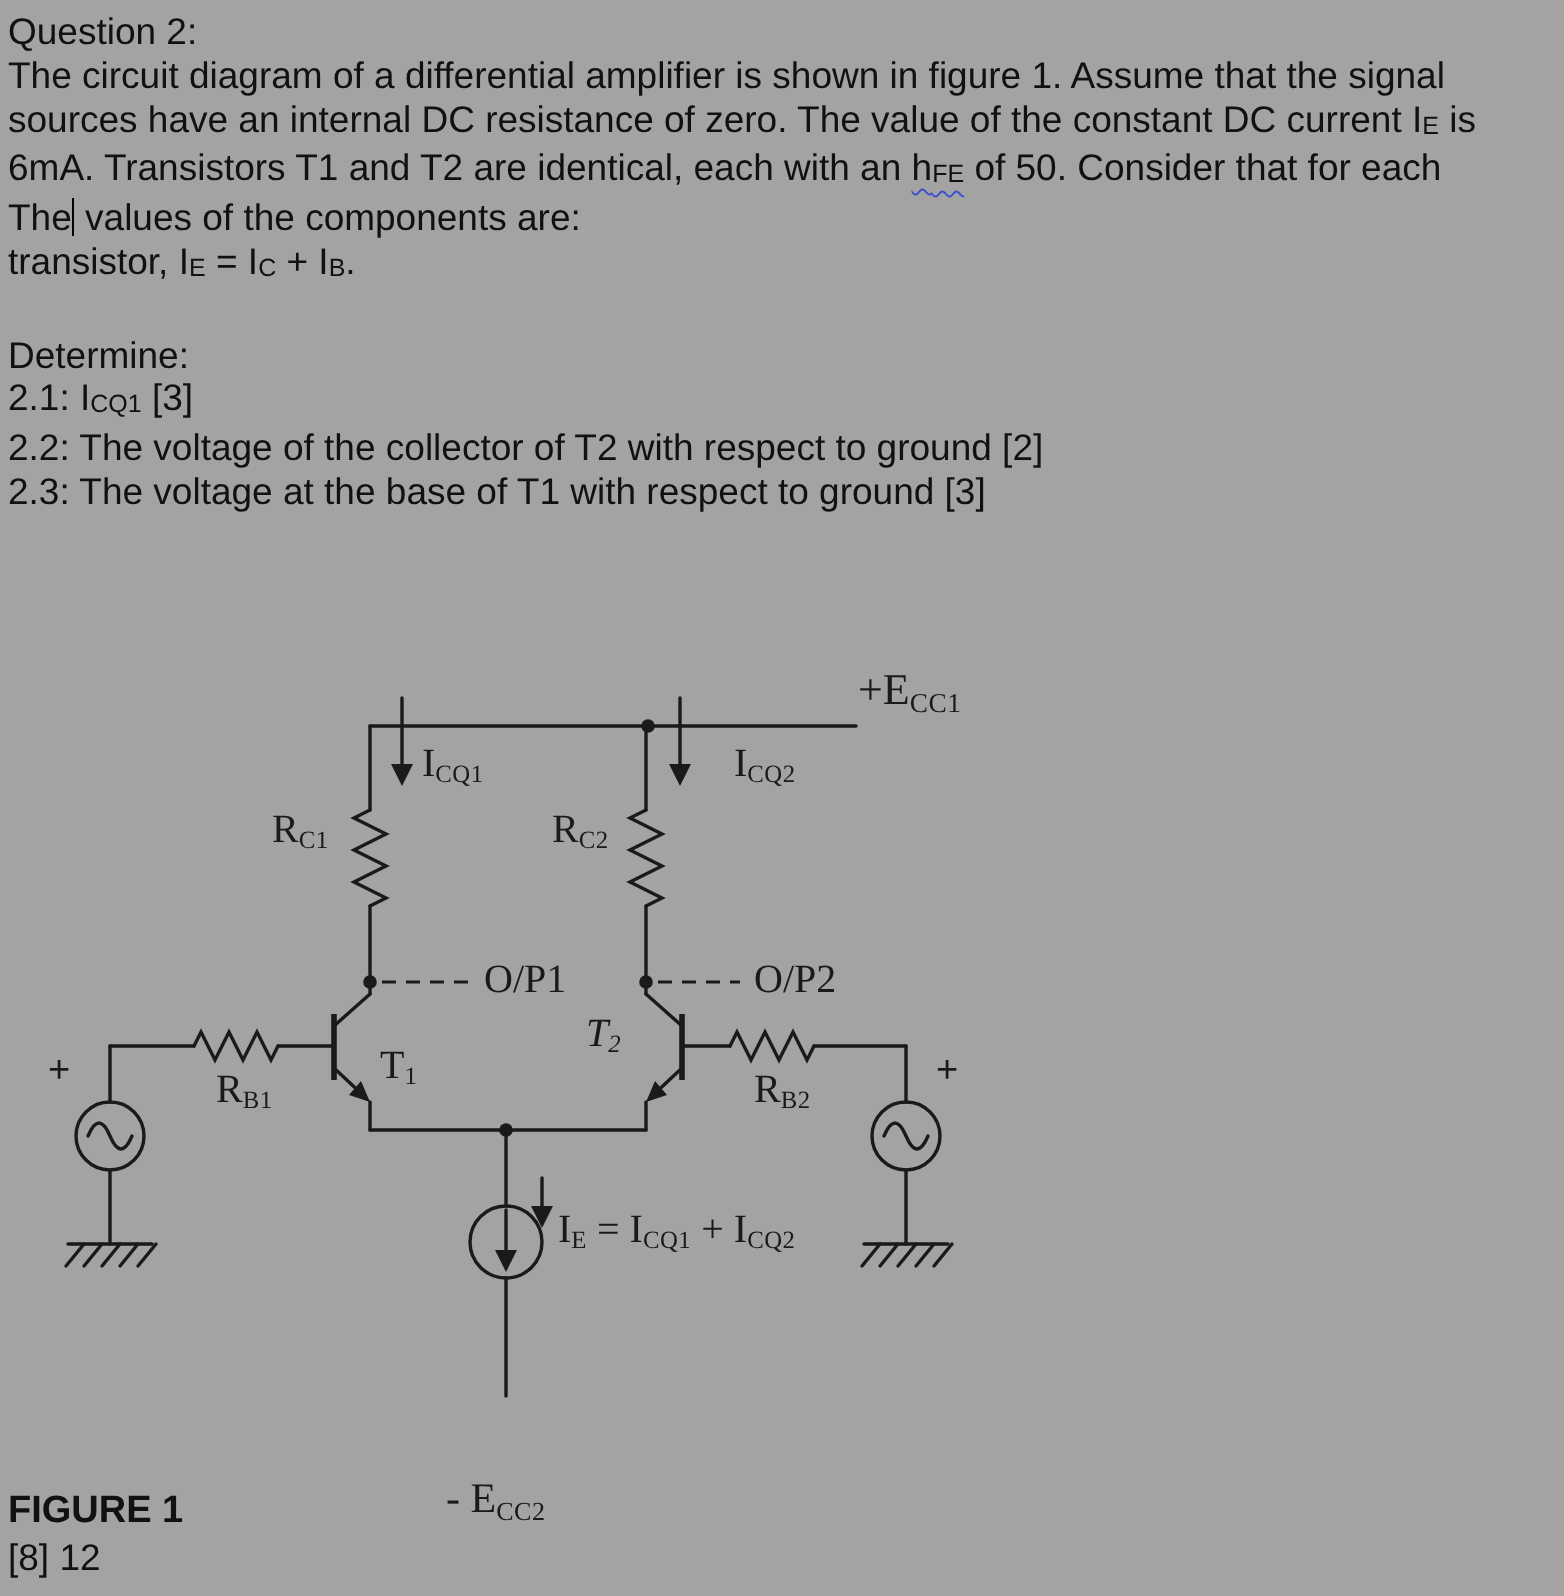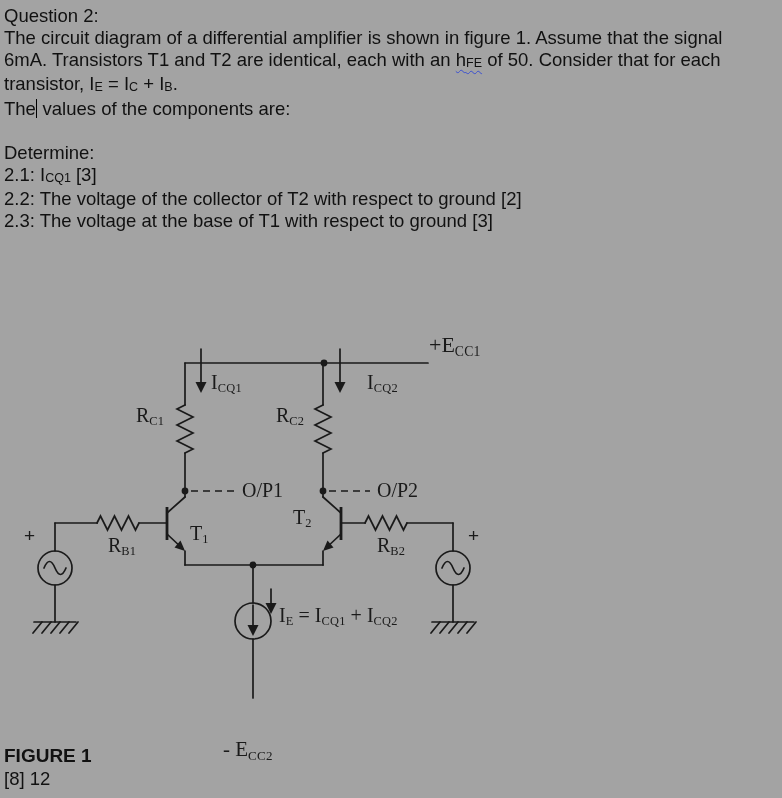--- a/index.html
+++ b/index.html
@@ -33,23 +33,24 @@
   #circuit .dash{stroke:#1a1a1a;stroke-width:1.6;fill:none;stroke-dasharray:7 5;}
 </style>
 </head>
 <body>
 
 <div id="page">
 
   <div id="doc">
       <div class="doc-line"><span>Question 2:</span></div>
       <div class="doc-line"><span>The circuit diagram of a differential amplifier is shown in figure 1. Assume that the signal</span></div>
+      <div class="doc-line"><span>sources have an internal DC resistance of zero. The value of the constant DC current I</span><span class="sub">E</span><span> is</span></div>
       <div class="doc-line"><span>6mA. Transistors T1 and T2 are identical, each with an </span><span class="wavy">h</span><span class="sub wavy">FE</span><span> of 50. Consider that for each</span></div>
+      <div class="doc-line"><span>The</span><span class="caret"></span><span> values of the components are:</span></div>
       <div class="doc-line"><span>transistor, I</span><span class="sub">E</span><span> = I</span><span class="sub">C</span><span> + I</span><span class="sub">B</span><span>.</span></div>
-      <div class="doc-line"><span>The</span><span class="caret"></span><span> values of the components are:</span></div>
       <div class="doc-line">&nbsp;</div>
       <div class="doc-line"><span>Determine:</span></div>
       <div class="doc-line"><span>2.1: I</span><span class="sub">CQ1</span><span> [3]</span></div>
       <div class="doc-line"><span>2.2: The voltage of the collector of T2 with respect to ground [2]</span></div>
       <div class="doc-line"><span>2.3: The voltage at the base of T1 with respect to ground [3]</span></div>
     </div>
 
   <svg id="circuit" width="782" height="798" viewBox="0 0 782 798">
 
     <g>
@@ -164,21 +165,21 @@
   </svg>
 
   <div class="fig-label" id="lbl-ecc1" style="left:429px;top:332px;"><span>+E</span><span class="sub">CC1</span></div>
   <div class="fig-label" style="left:211px;top:371px;"><span>I</span><span class="sub">CQ1</span></div>
   <div class="fig-label" style="left:351px;top:371px;margin-left:16px;"><span>I</span><span class="sub">CQ2</span></div>
   <div class="fig-label" style="left:136px;top:404px;"><span>R</span><span class="sub">C1</span></div>
   <div class="fig-label" style="left:276px;top:404px;"><span>R</span><span class="sub">C2</span></div>
   <div class="fig-label" style="left:242px;top:479px;"><span>O/P1</span></div>
   <div class="fig-label" style="left:377px;top:479px;"><span>O/P2</span></div>
   <div class="fig-label" style="left:190px;top:506px;margin-top:16px;"><span>T</span><span class="sub">1</span></div>
-  <div class="fig-label" style="left:293px;top:506px;"><span>T</span><span class="sub">2</span></div>
+  <div class="fig-label" style="left:293px;top:506px;font-style:italic;"><span>T</span><span class="sub">2</span></div>
   <div class="fig-label" style="left:108px;top:534px;"><span>R</span><span class="sub">B1</span></div>
   <div class="fig-label" style="left:377px;top:534px;"><span>R</span><span class="sub">B2</span></div>
   <div class="fig-label" id="lbl-plus-left" style="left:24px;top:525px;"><span>+</span></div>
   <div class="fig-label" id="lbl-plus-right" style="left:468px;top:525px;"><span>+</span></div>
   <div class="fig-label" style="left:279px;top:604px;"><span>I</span><span class="sub">E</span><span> = I</span><span class="sub">CQ1</span><span> + I</span><span class="sub">CQ2</span></div>
   <div class="fig-label" id="lbl-ecc2" style="left:223px;top:710px;margin-top:27px;"><span>- E</span><span class="sub">CC2</span></div>
 
   <div id="fig-caption">FIGURE 1</div>
   <div id="page-marks">[8] 12</div>
 </div>

